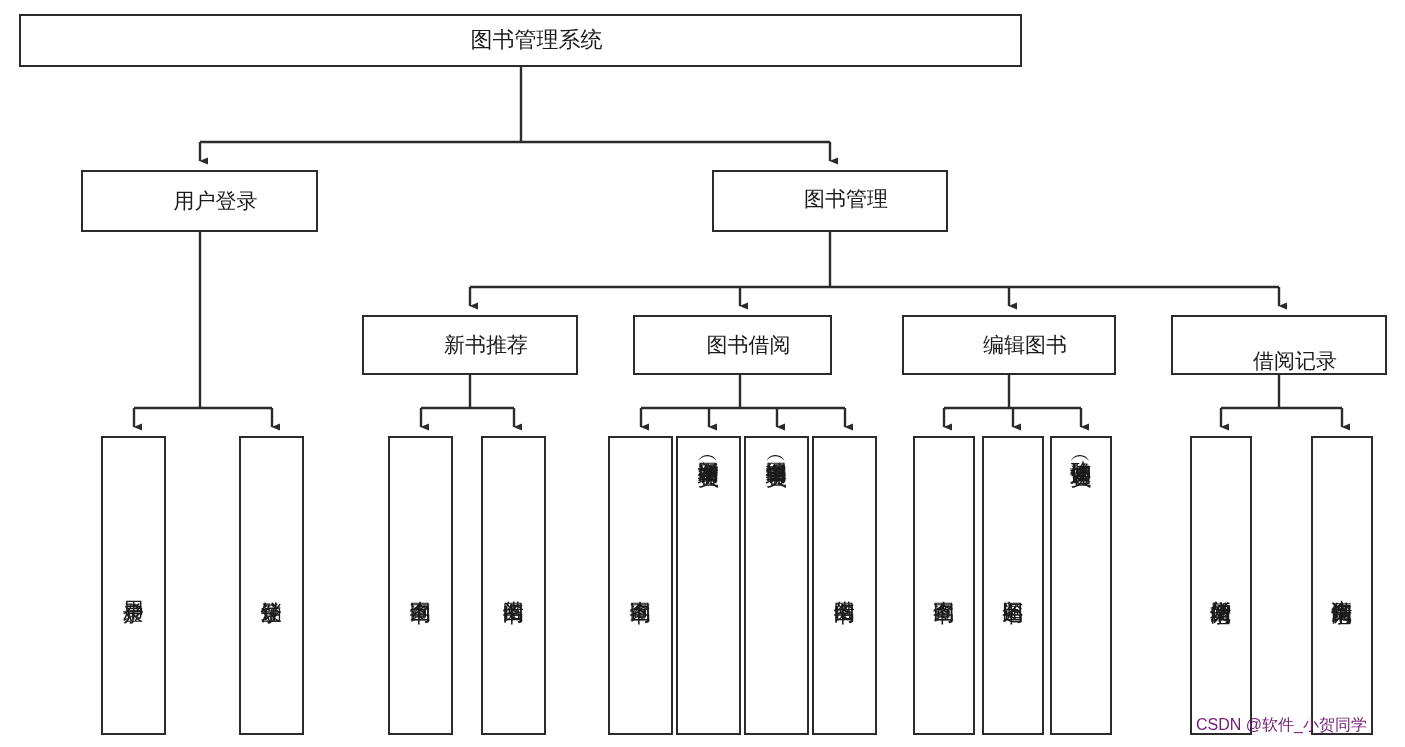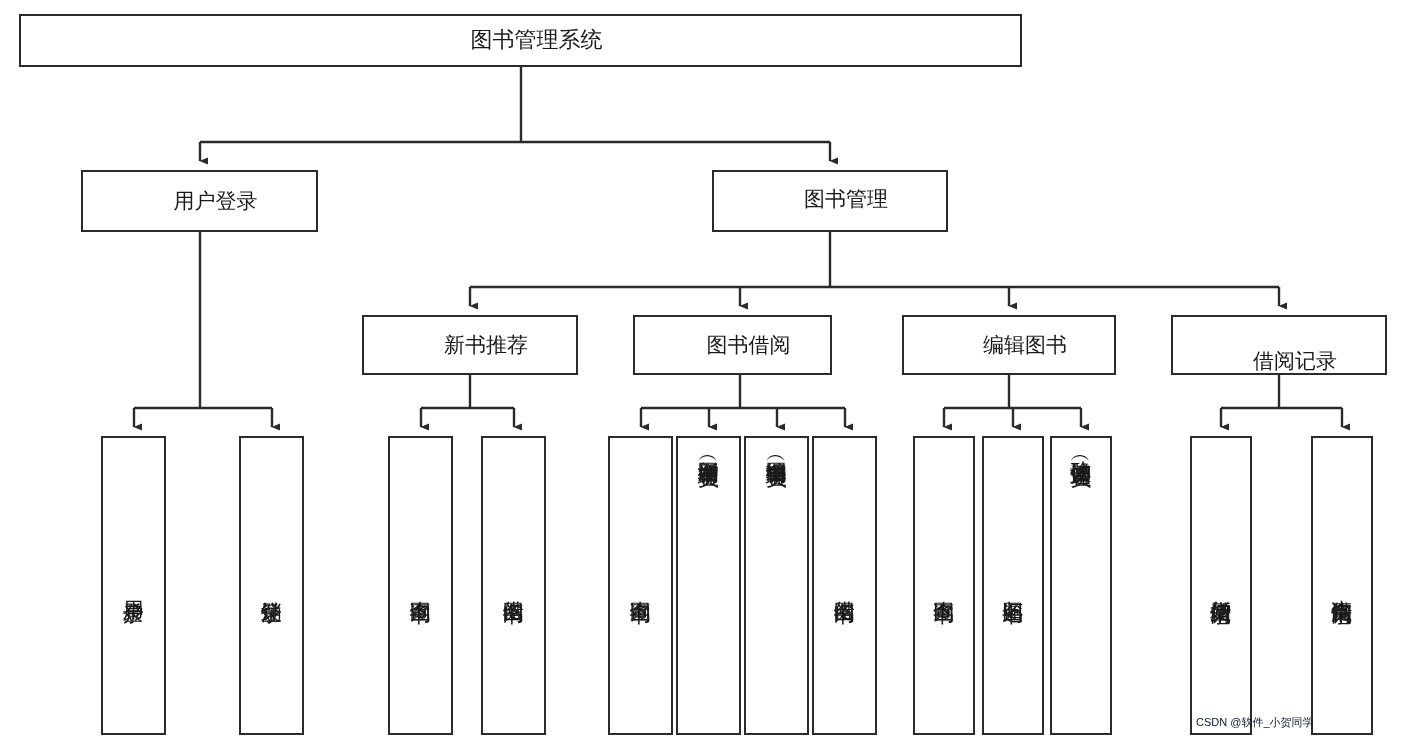--- a/index.html
+++ b/index.html
@@ -51,22 +51,22 @@
     letter-spacing: 1px;
     padding: 6px 0;
     align-items: center;
     justify-content: center;
   }
   .node.v.topalign {
     justify-content: flex-start;
   }
   .watermark {
     position: absolute;
-    font-size: 11px;
-    color: #0f172a;
+    font-size: 16px;
+    color: #701a75;
     white-space: nowrap;
     z-index: 5;
     pointer-events: none;
   }
 </style>
 </head>
 <body>
 
 <div id="canvas">
   <svg id="edges" viewBox="0 0 1405 747">

